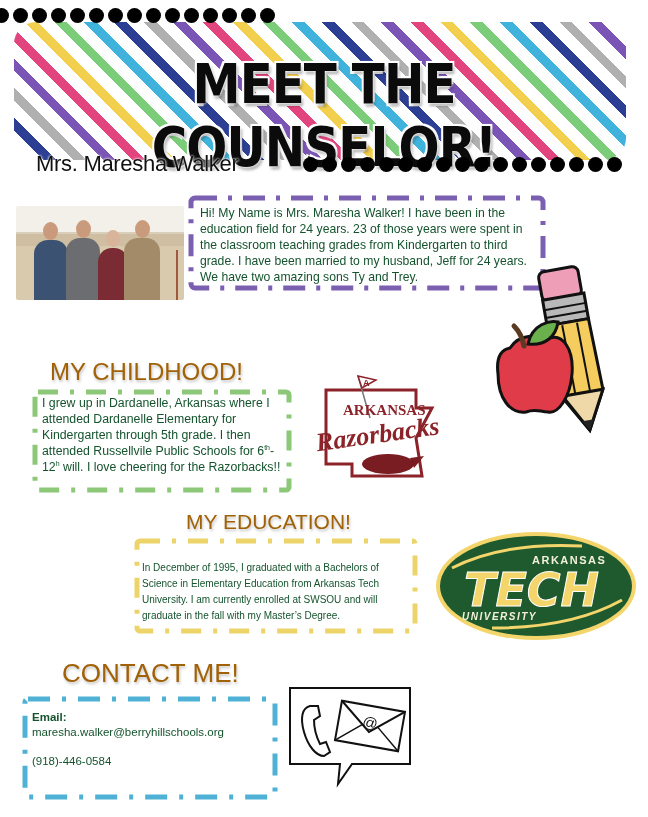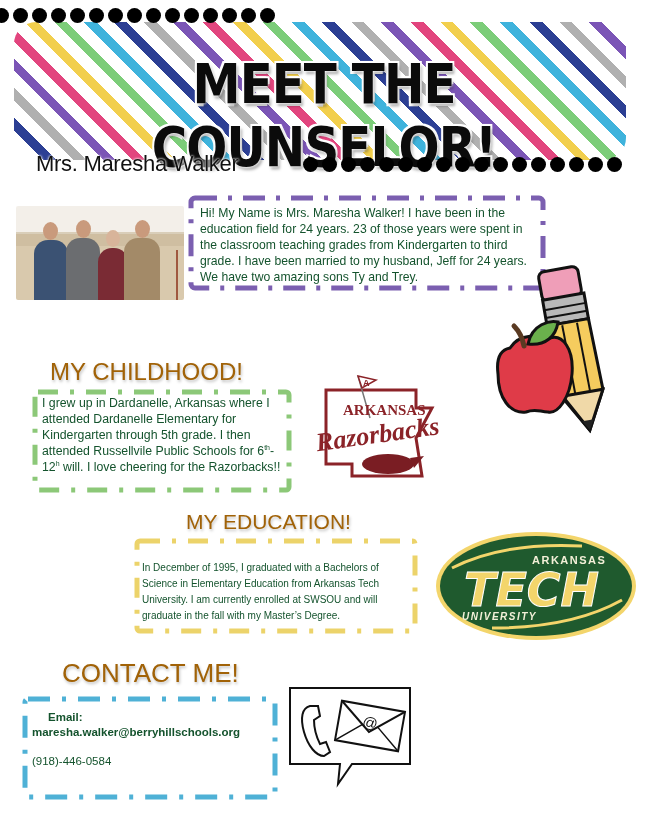--- a/index.html
+++ b/index.html
@@ -170,22 +170,22 @@
     <text x="30" y="92" font-size="10" font-weight="bold" font-style="italic" fill="#f3f0d8" letter-spacing="1.5" font-family="Liberation Sans, sans-serif">UNIVERSITY</text>
   </svg>
 </div>
 
 <div class="section-title" style="left:62px; top:658px; font-size:26px;">CONTACT ME!</div>
 <div class="dbox" style="left:22px; top:696px; width:256px; height:104px;">
   <svg class="frame" width="256" height="104">
     <rect x="3" y="3" width="250" height="98" rx="3" fill="none" stroke="#4fb1d6" stroke-width="5" stroke-dasharray="22 12 4 12"></rect>
   </svg>
   <div class="txt" style="left:10px; top:14px; font-size:11.5px; line-height:15px;">
-    <div style="font-weight:bold;margin-left:16px;">Email:</div>
-    <div style="font-weight:bold;">maresha.walker@berryhillschools.org</div>
+    <div style="font-weight:bold;">Email:</div>
+    <div style="font-weight:normal;">maresha.walker@berryhillschools.org</div>
     <div style="height:14px;"></div>
     <div>(918)-446-0584</div>
   </div>
 </div>
 
 <svg class="abs" style="left:286px; top:684px;" width="128" height="104">
   <path d="M4 4 L124 4 L124 80 L66 80 L52 100 L54 80 L4 80 Z" fill="#fff" stroke="#111" stroke-width="2"></path>
   <path d="M24 22 C16 24 14 34 18 48 C22 62 30 72 38 72 L44 68 L40 58 L34 60 C30 52 28 44 28 36 L34 32 L32 22 Z" fill="none" stroke="#111" stroke-width="2"></path>
   <g transform="rotate(10 84 42)">
     <rect x="52" y="22" width="64" height="40" fill="#fff" stroke="#111" stroke-width="2"></rect>

